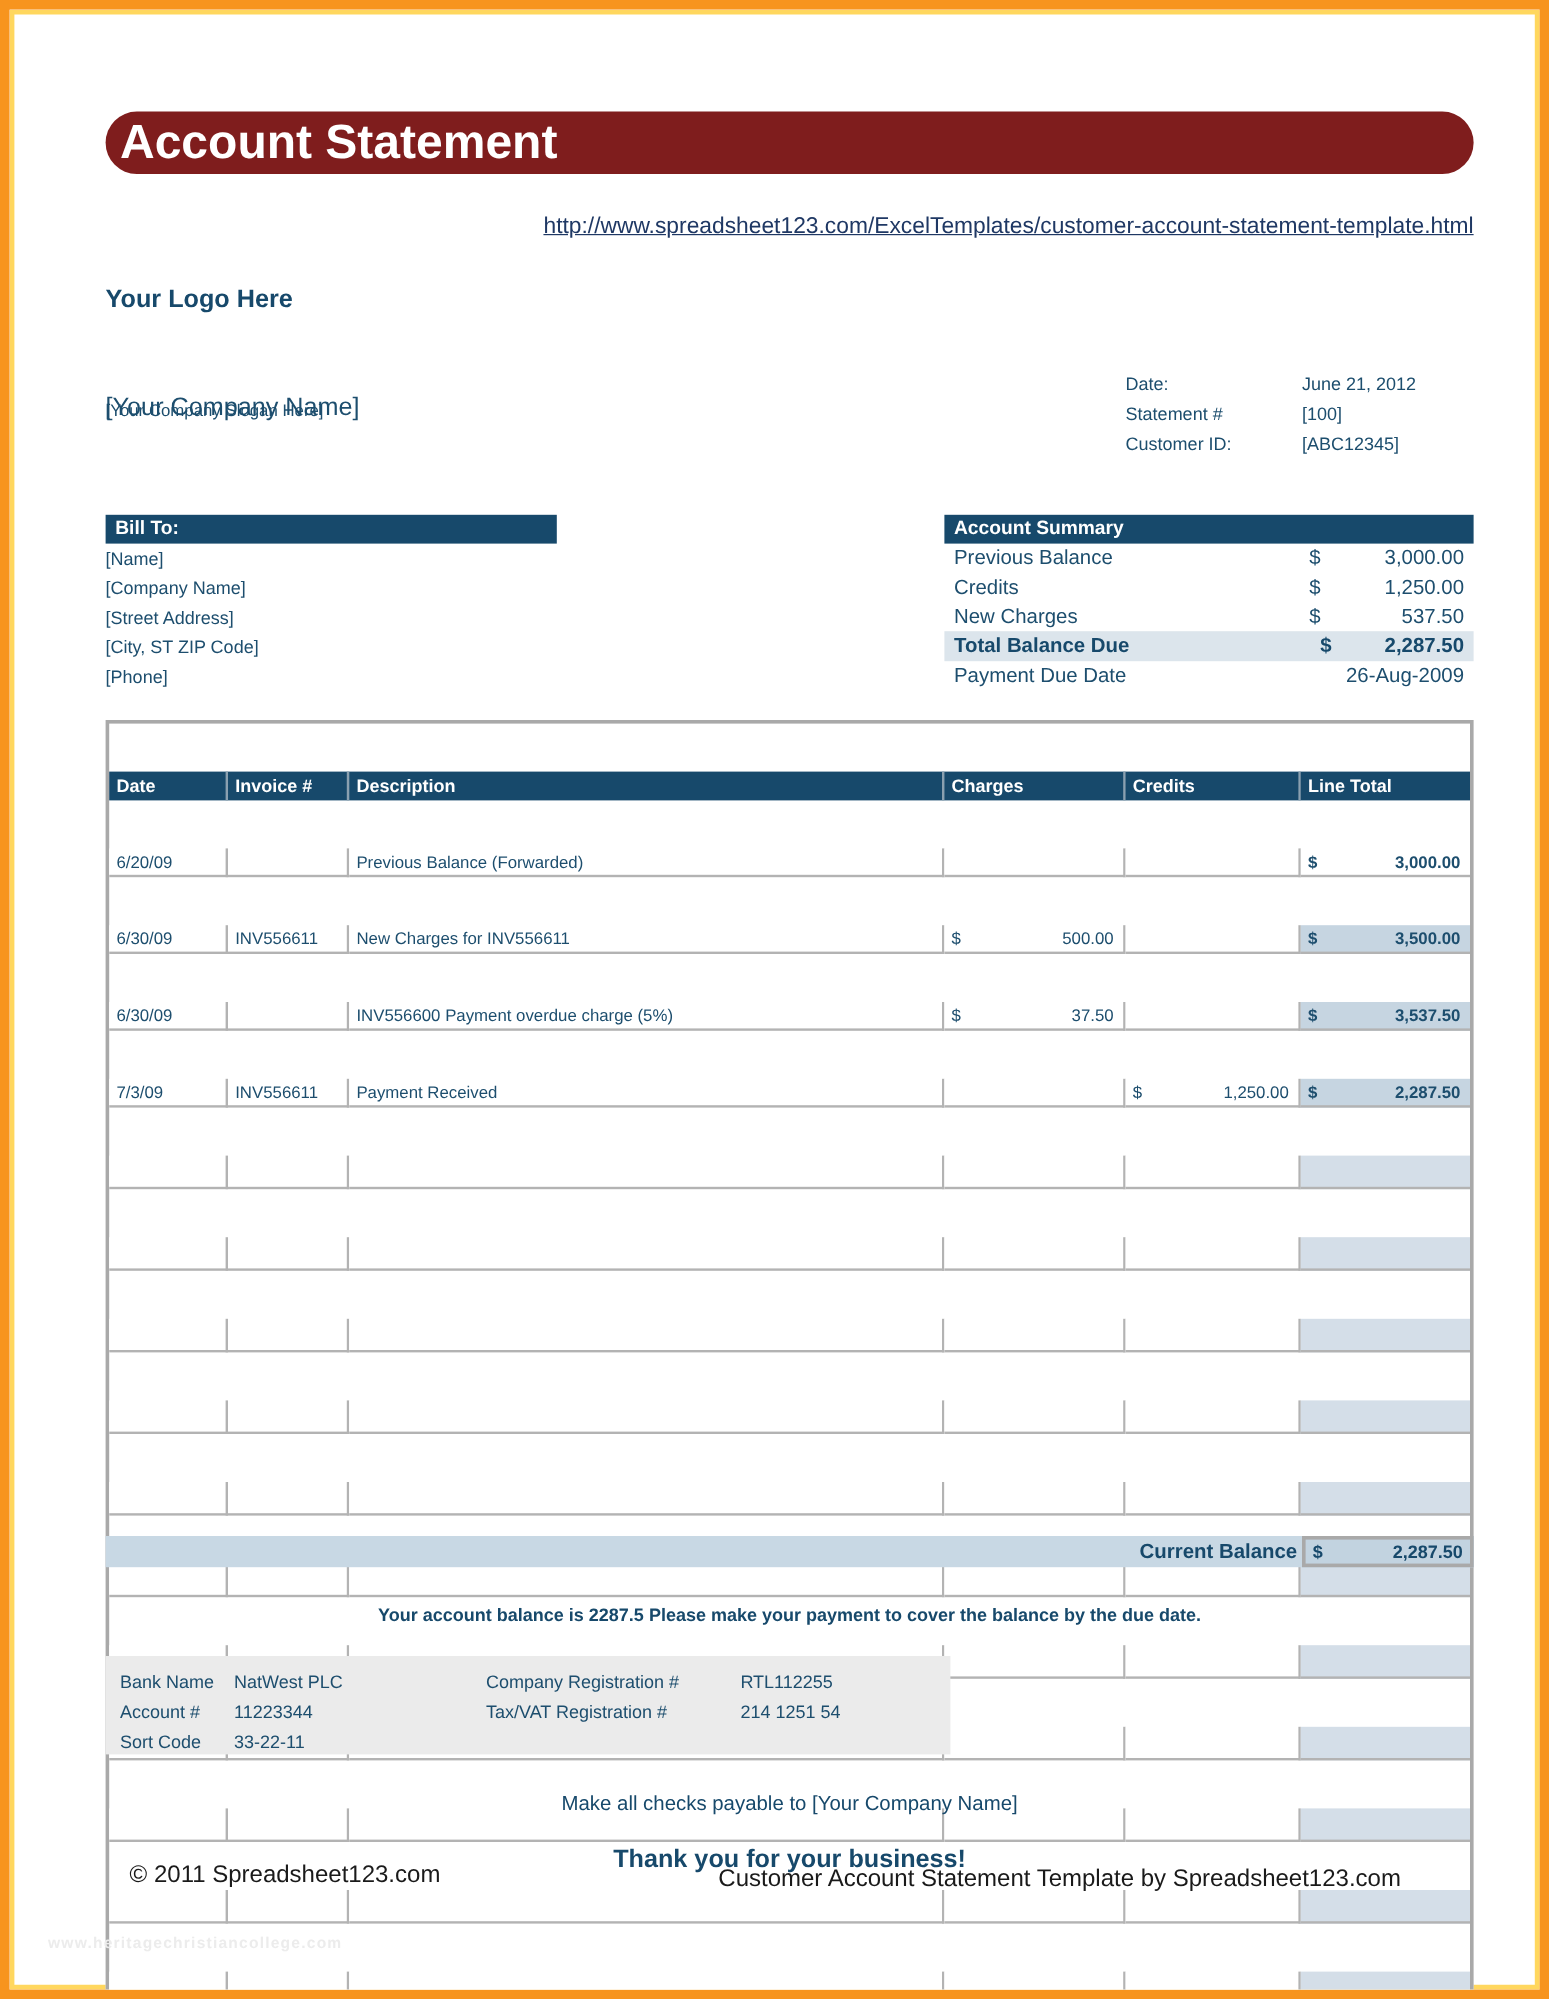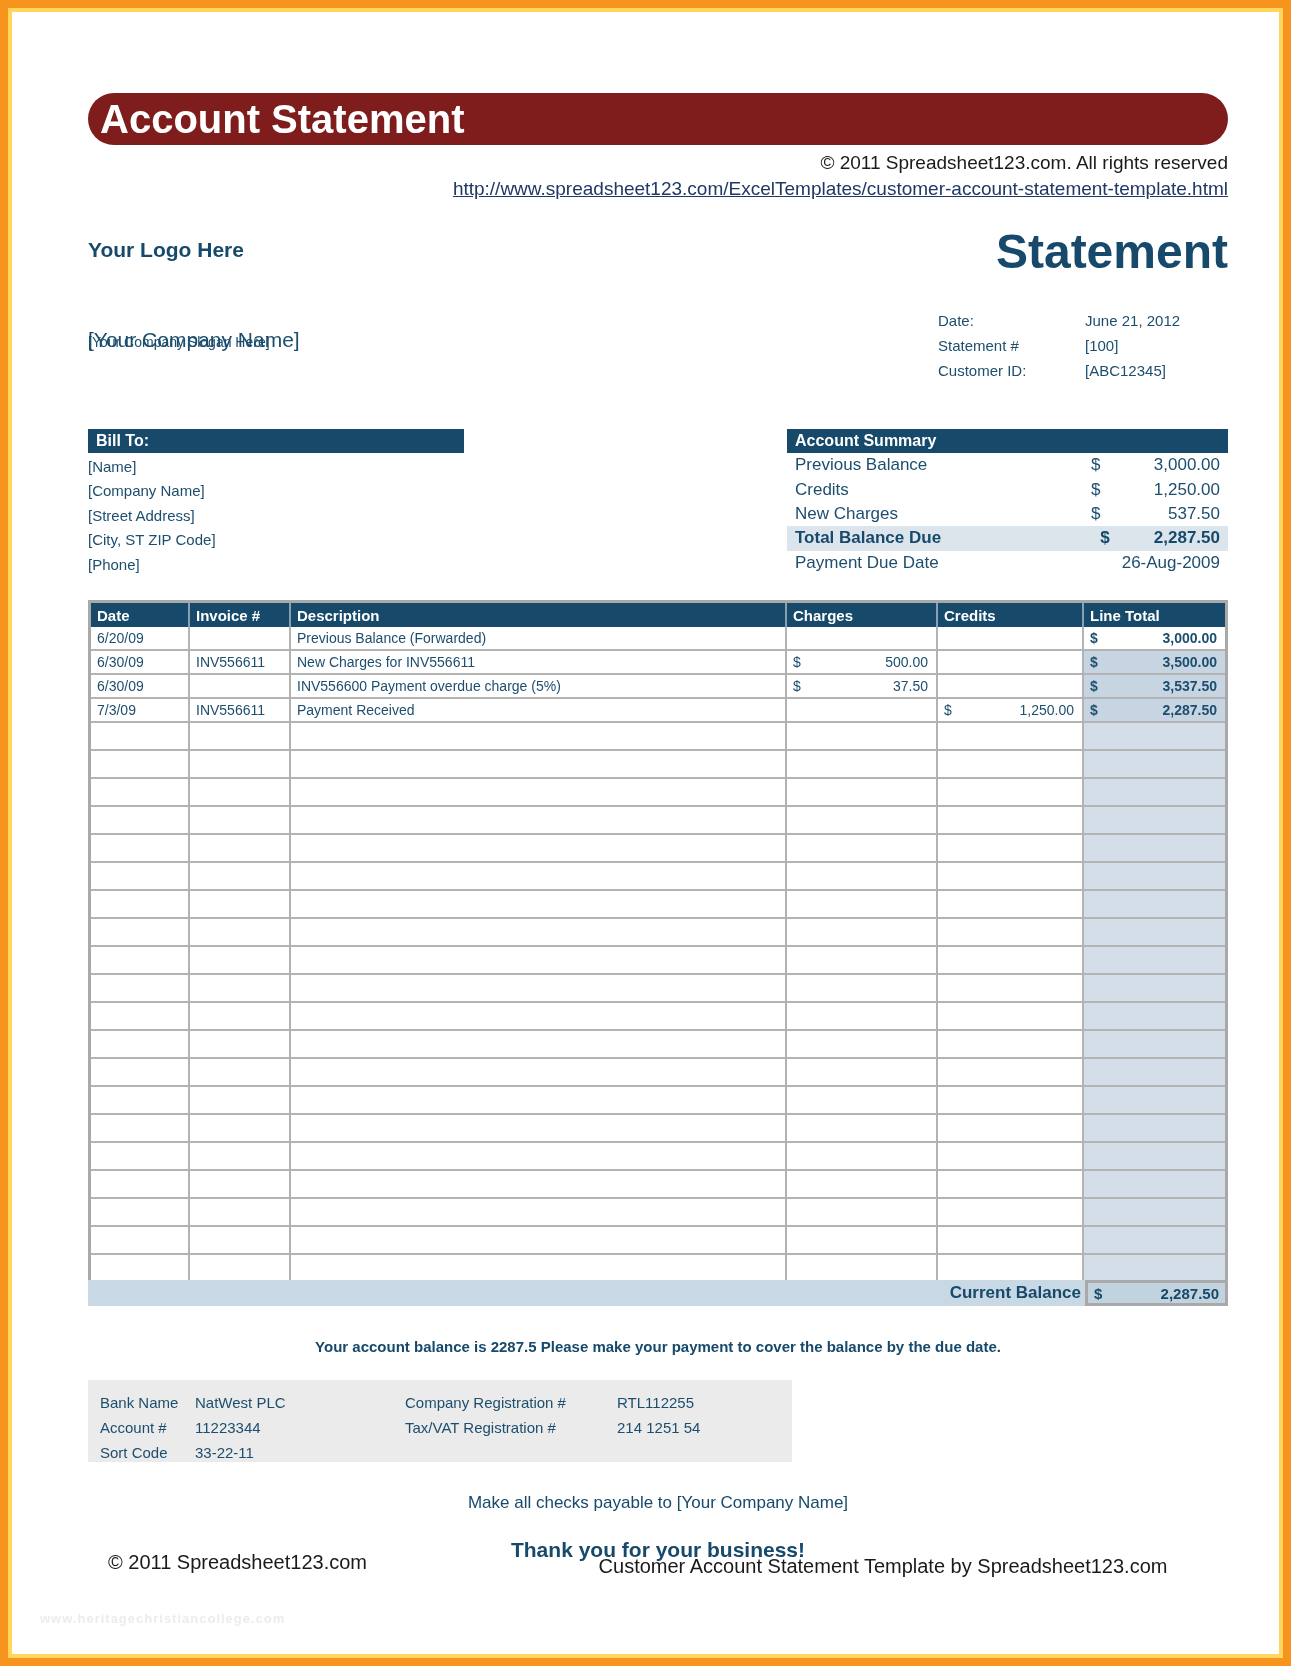--- a/index.html
+++ b/index.html
@@ -37,21 +37,21 @@
   
   .summary { left:779px; top:421px; width:441px; font-size:17px; color:#1D4E6E; }
   .sum-row { display:flex; height:24.4px; align-items:center; }
   .sum-label { width:298px; padding-left:8px; }
   .sum-money { width:143px; display:flex; justify-content:space-between; padding:0 6px 0 8px; }
   .sum-row.hl { background:#DCE5EC;gap:30px; }
   .sum-row.b { font-weight:bold; color:#17496B; }
 
   
   .t-wrap { left:80px; top:592px; width:1140px; border:3px solid #A9A9A9; background:#fff; }
-  .t-row { display:grid; grid-template-columns:99px 101px 496px 151px 146px 141px; }
+  .t-row { display:grid; grid-template-columns:99px 101px 496px 151px 146px 141px;margin-top:40px; }
   .t-row > div { border-right:2px solid #B3B3B3; border-bottom:2px solid #B3B3B3;
     font-size:14px; color:#1D4E6E; overflow:hidden; white-space:nowrap; display:flex; align-items:center; }
   .t-row > div:last-child { border-right:none; }
   .t-head > div { background:#17496B; color:#fff; font-weight:bold; font-size:15px;
     padding-left:6px; height:24px; border-right:2px solid #8aa0b0; border-bottom:none; }
   .t-data > div { height:24px; padding-left:6px; background:#fff; }
   .t-empty > div { height:28px; background:#fff; }
   .money { justify-content:space-between; padding:0 8px 0 6px !important; }
   .lt-filled { background:#C6D5E1 !important; font-weight:bold; }
   .lt-plain { background:#fff !important; font-weight:bold; }
@@ -80,25 +80,23 @@
   .footer-copy { left:100px; top:1543px; font-size:20px; color:#1a1a1a; }
   .footer-caption { left:530px; top:1547px; width:690px; text-align:center; font-size:20px; color:#1a1a1a; }
   .watermark { left:32px; top:1603px; font-size:13px; color:#ECECEC; font-weight:bold; letter-spacing:1px; }
 </style>
 </head>
 <body>
 
 <div class="page">
 
   <div class="abs header-bar">Account Statement</div>
-  <div class="abs copyright-top">© 2011 Spreadsheet123.com. All rights reserved</div>
   <a class="abs template-url" href="#">http://www.spreadsheet123.com/ExcelTemplates/customer-account-statement-template.html</a>
 
   <div class="abs logo-text">Your Logo Here</div>
-  <div class="abs statement-title">Statement</div>
   <div class="abs company-name">[Your Company Name]</div>
   <div class="abs company-slogan">[Your Company Slogan Here]</div>
 
   <div class="abs info-block">
       <div>Date:</div>
       <div>June 21, 2012</div>
       <div>Statement #</div>
       <div>[100]</div>
       <div>Customer ID:</div>
       <div>[ABC12345]</div>

